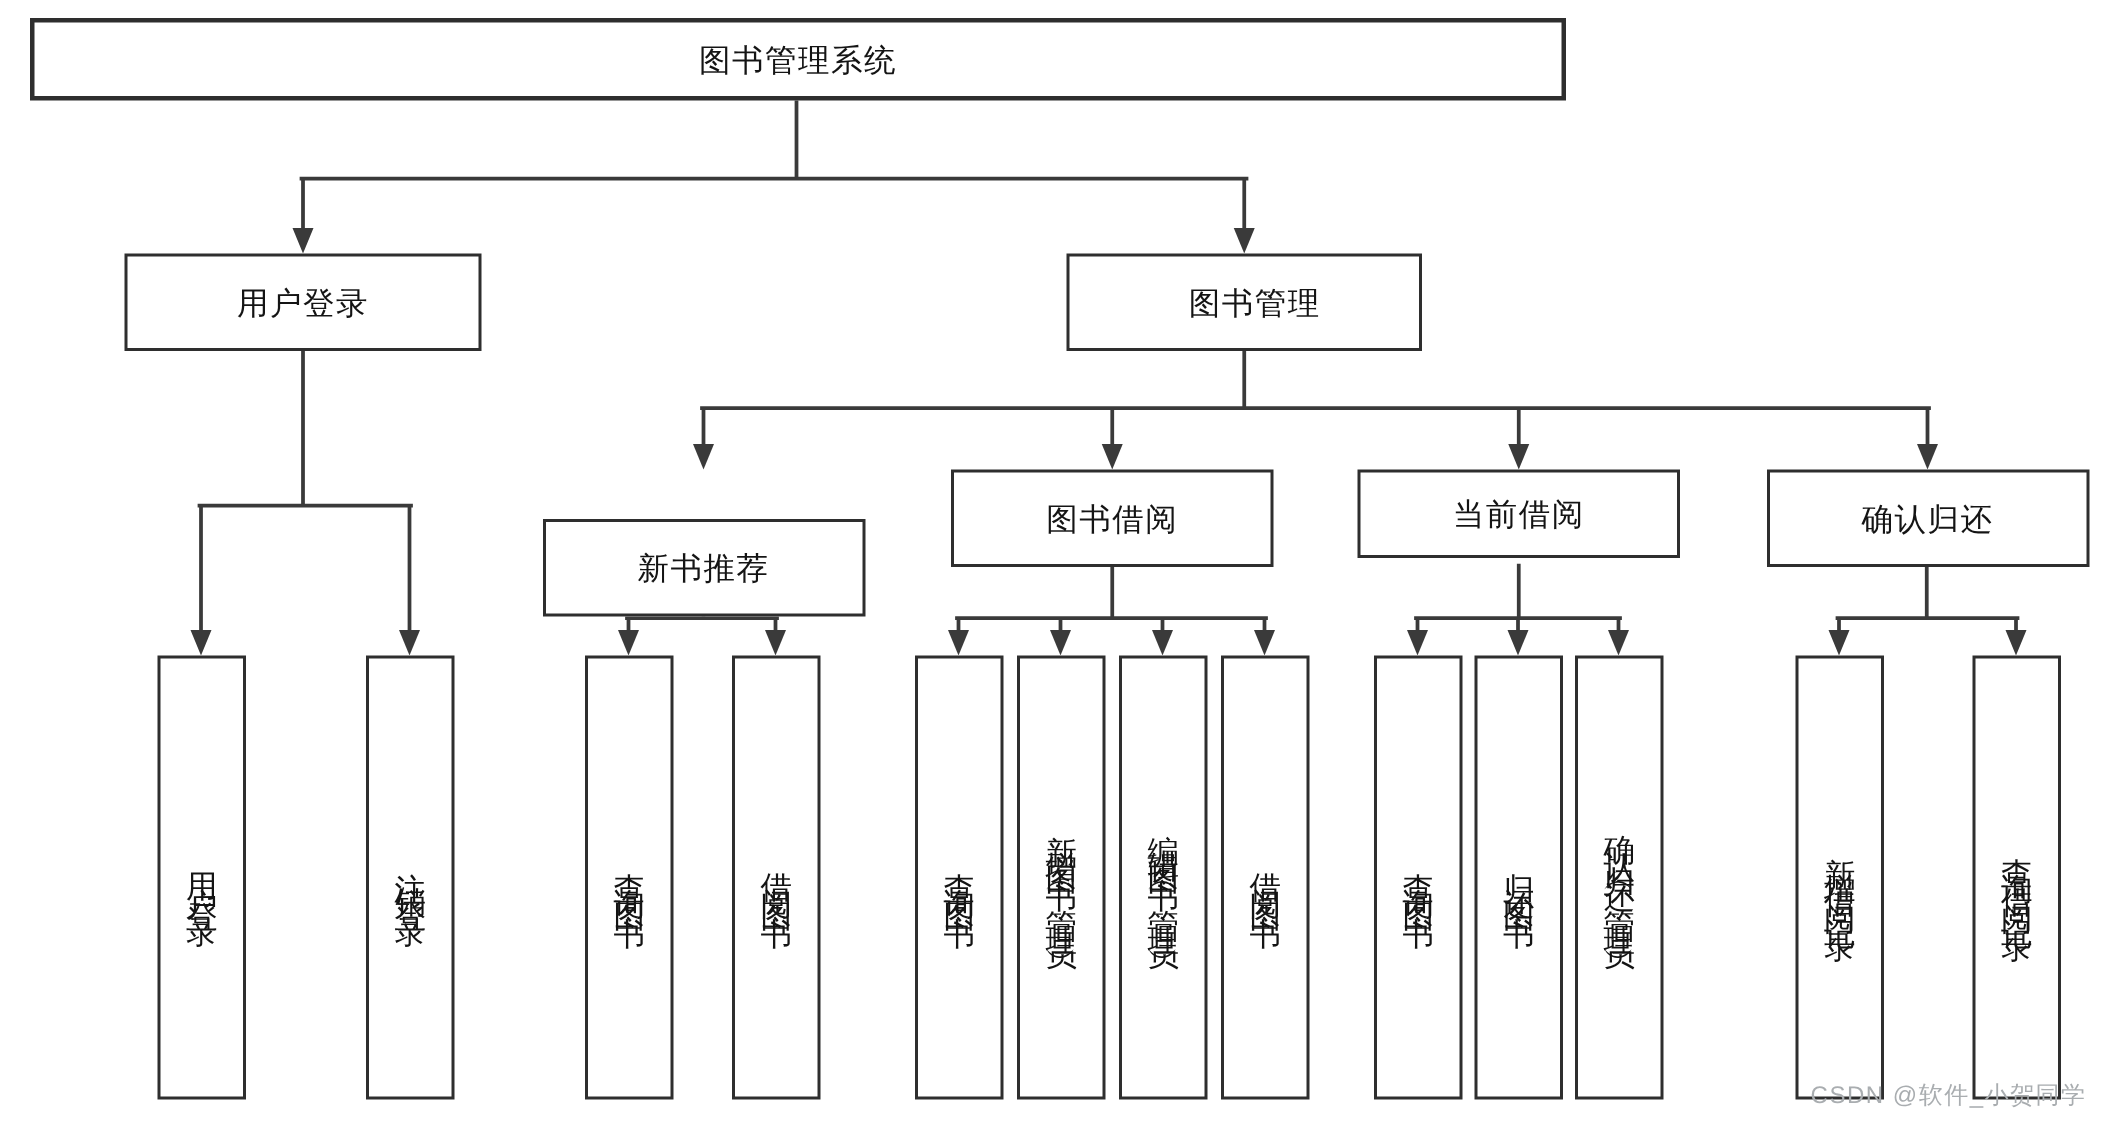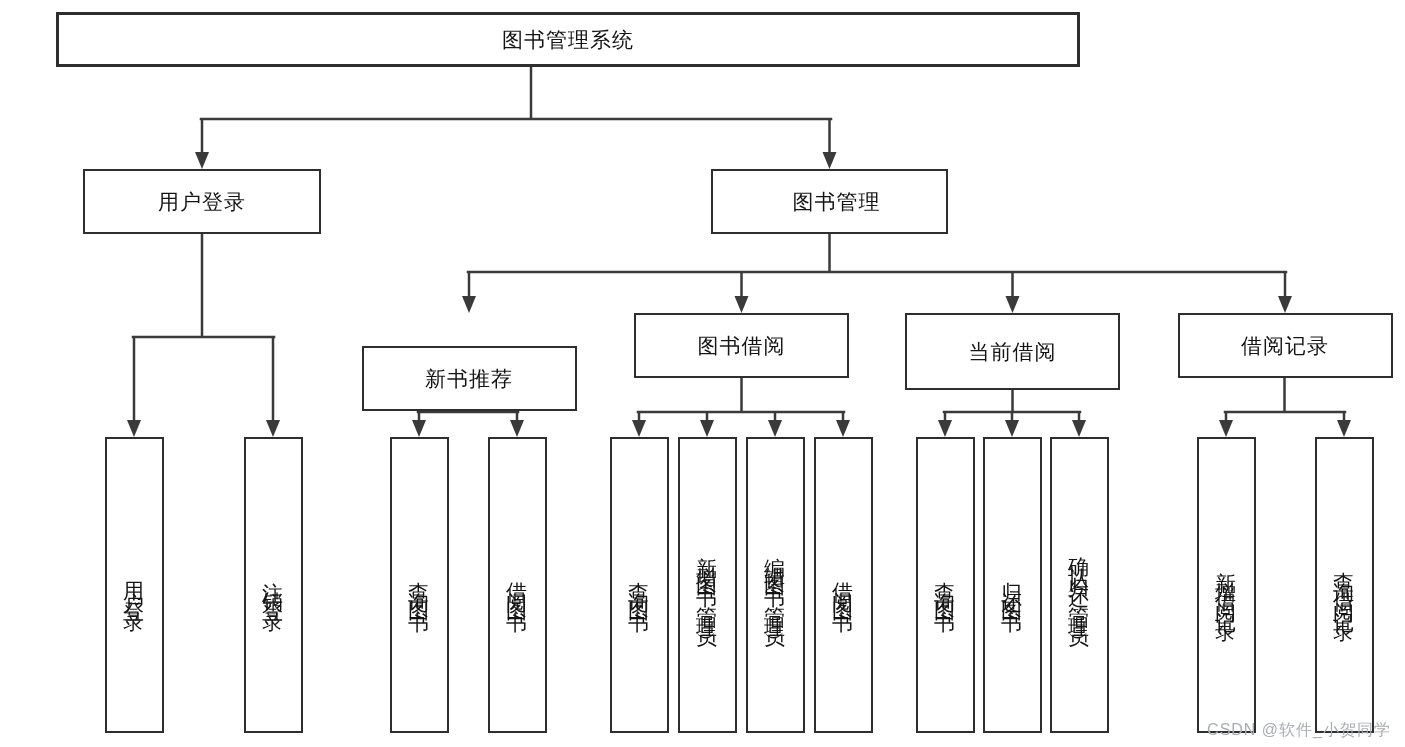--- a/index.html
+++ b/index.html
@@ -85,42 +85,42 @@
       <polygon points="768,420 782,420 775,437"></polygon>
       <polygon points="836,420 850,420 843,437"></polygon>
       <polygon points="938,420 952,420 945,437"></polygon>
       <polygon points="1005,420 1019,420 1012,437"></polygon>
       <polygon points="1072,420 1086,420 1079,437"></polygon>
       <polygon points="1219,420 1233,420 1226,437"></polygon>
       <polygon points="1337,420 1351,420 1344,437"></polygon>
     </g>
   </svg>
 
-  <div class="box h root" style="left:20px; top:12px; width:1024px; height:55px;margin-left:36px;">
+  <div class="box h root" style="left:20px; top:12px; width:1024px; height:55px;">
     <span>图书管理系统</span>
   </div>
 
   <div class="box h" style="left:83px; top:169px; width:238px; height:65px;">
     <span>用户登录</span>
   </div>
   <div class="box h" style="left:711px; top:169px; width:237px; height:65px;padding-left:14px;">
     <span>图书管理</span>
   </div>
 
   <div class="box h" style="left:361.5px; top:313px; width:215px; height:65px;margin-top:33px;">
     <span>新书推荐</span>
   </div>
   <div class="box h" style="left:634px; top:313px; width:215px; height:65px;">
     <span>图书借阅</span>
   </div>
-  <div class="box h" style="left:905px; top:313px; width:215px; height:77px;">
+  <div class="box h" style="left:905px; top:313px; width:215px; height:59px;">
     <span>当前借阅</span>
   </div>
   <div class="box h" style="left:1177.5px; top:313px; width:215px; height:65px;">
-    <span>借阅记录</span>
+    <span>确认归还</span>
   </div>
 
   <div class="box v" style="left:104.5px; top:437px; width:59px; height:296px;">
     <span>用户登录</span>
   </div>
   <div class="box v" style="left:243.5px; top:437px; width:59px; height:296px;">
     <span>注销登录</span>
   </div>
 
   <div class="box v" style="left:389.5px; top:437px; width:59px; height:296px;">

